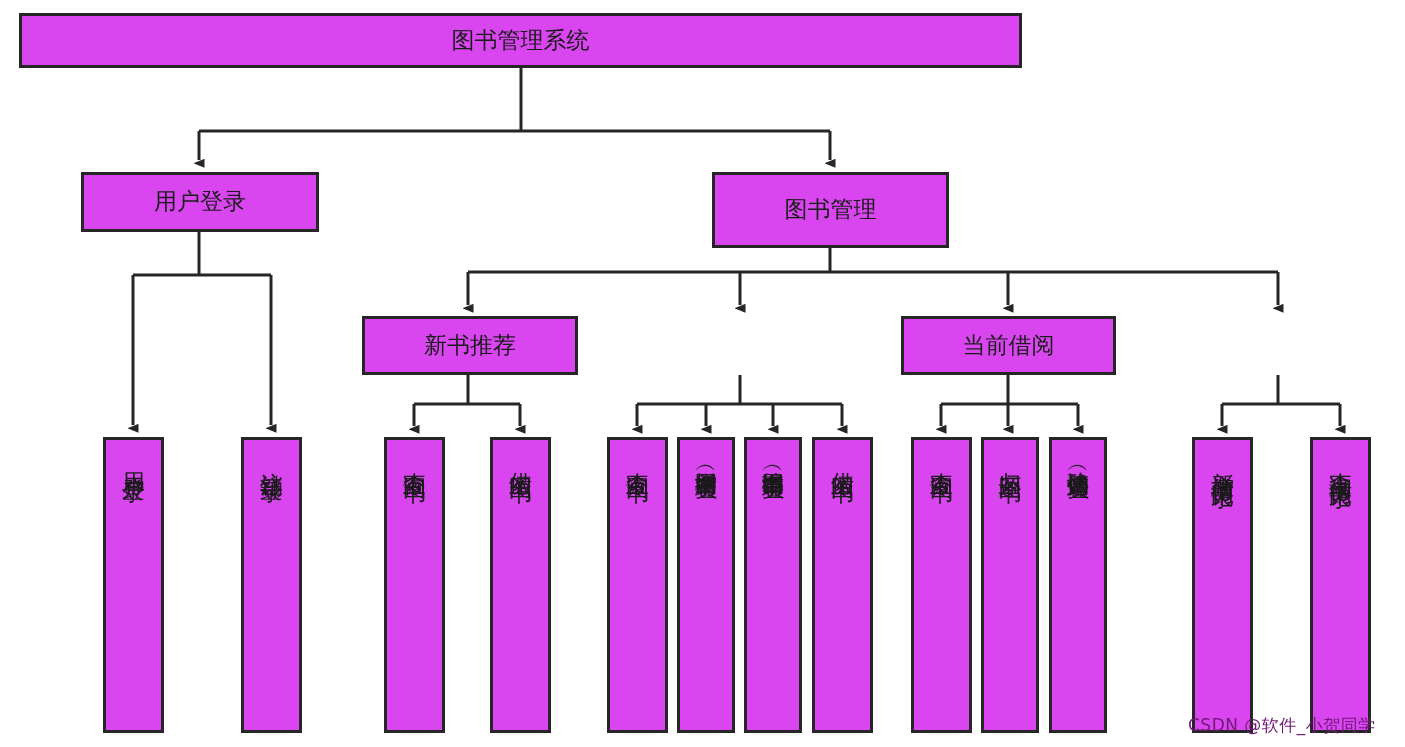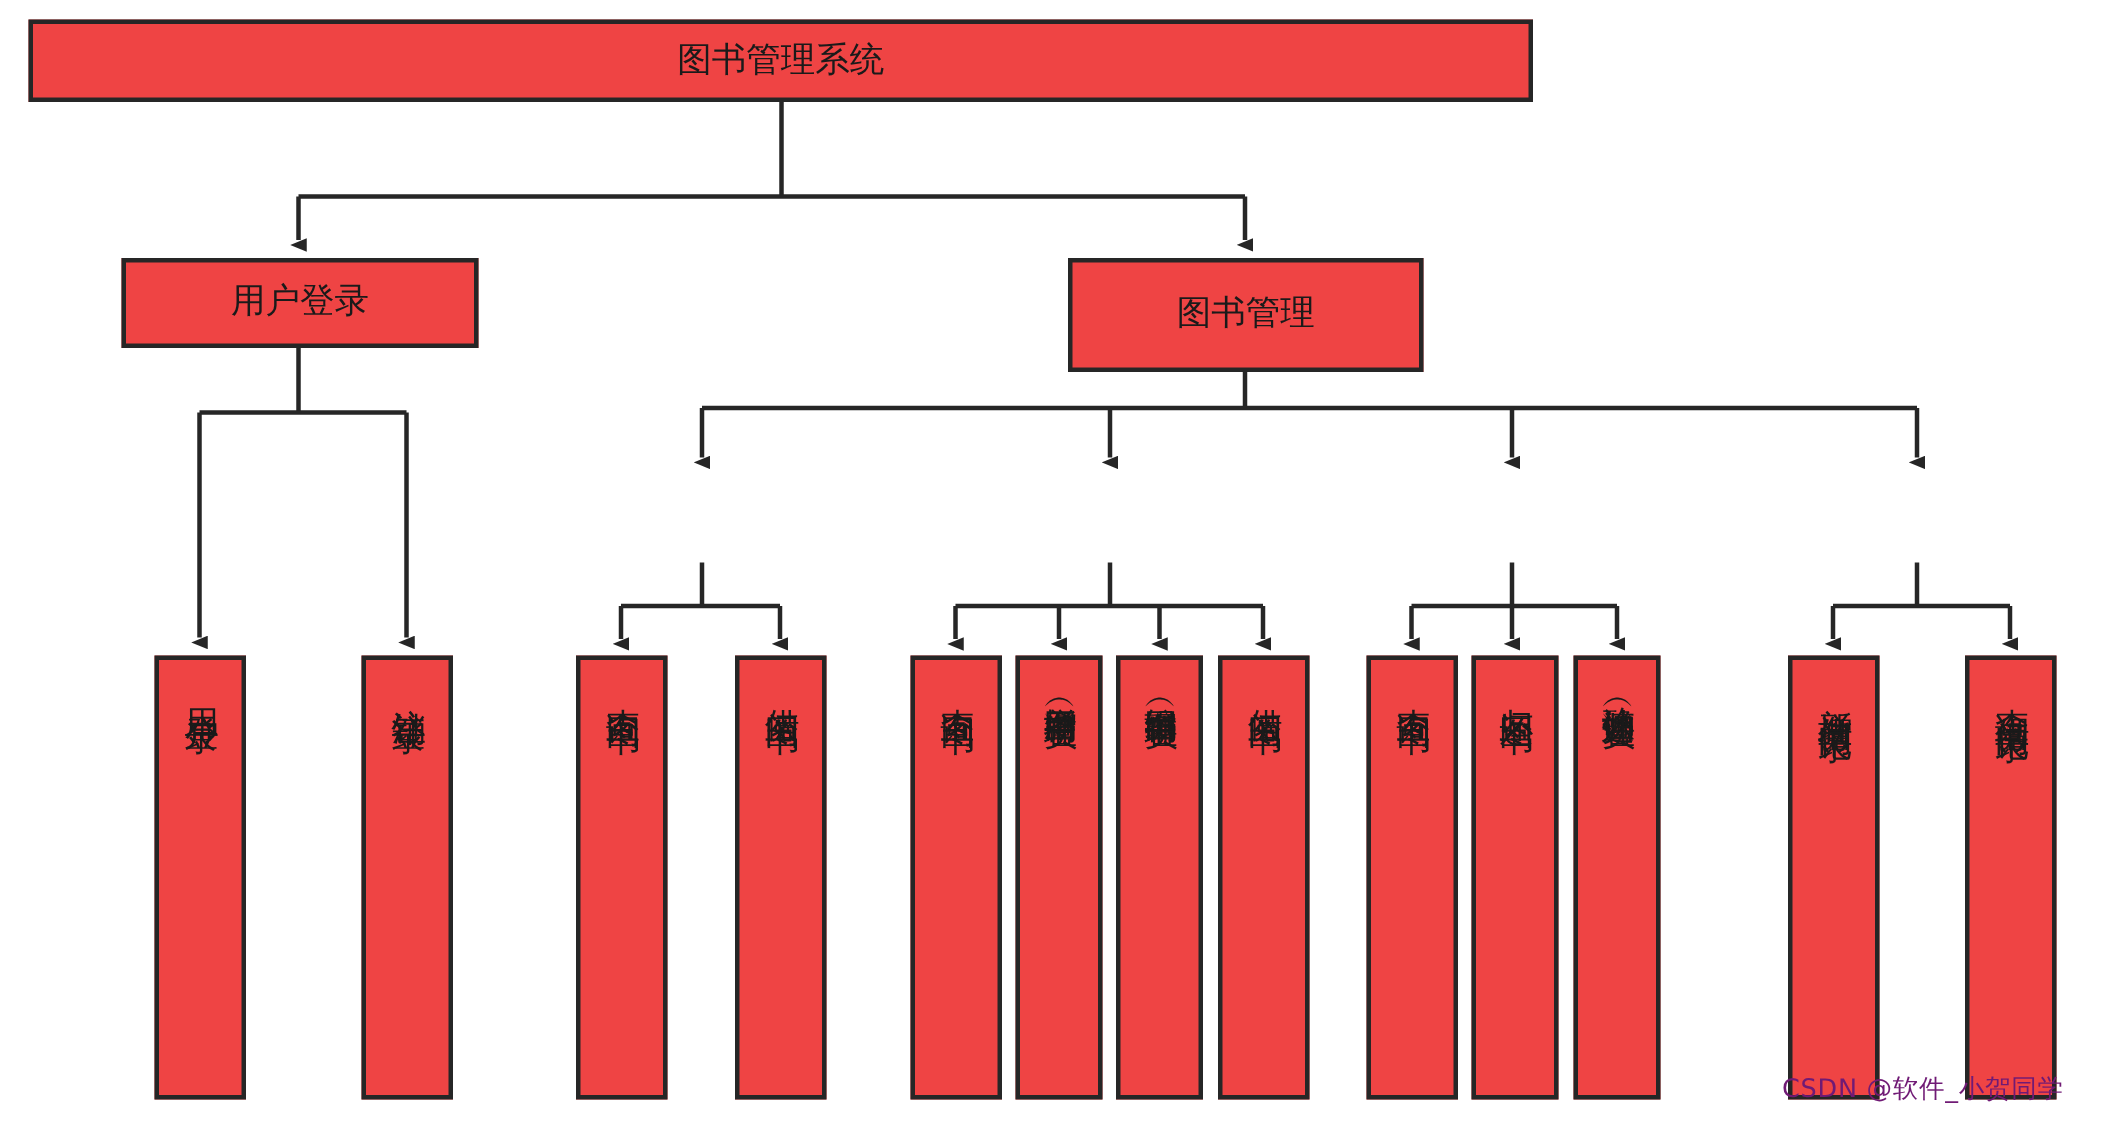--- a/index.html
+++ b/index.html
@@ -21,21 +21,21 @@
     position: absolute;
     left: 0;
     top: 0;
     width: 1405px;
     height: 747px;
     pointer-events: none;
   }
   .node {
     position: absolute;
     box-sizing: border-box;
-    background: #ef4444;
+    background: #d946ef;
     border: 3px solid #262626;
     display: flex;
     align-items: center;
     justify-content: center;
     color: #1a1a1a;
   }
   .node .lbl {
     display: block;
     text-align: center;
     line-height: 1.18;
@@ -132,20 +132,26 @@
     <span class="lbl">图书管理系统</span>
   </div>
 
   <div class="node horiz" style="left:81px; top:172px; width:238px; height:60px;">
     <span class="lbl">用户登录</span>
   </div>
   <div class="node horiz" style="left:712px; top:172px; width:237px; height:76px;">
     <span class="lbl">图书管理</span>
   </div>
 
+  <div class="node horiz" style="left:362px; top:316px; width:216px; height:59px;">
+    <span class="lbl">新书推荐</span>
+  </div>
+  <div class="node horiz" style="left:901px; top:316px; width:215px; height:59px;">
+    <span class="lbl">当前借阅</span>
+  </div>
 
   <div class="node vert" style="left:103px; top:437px; width:61px; height:296px;">
     <span class="lbl">用户登录</span>
   </div>
   <div class="node vert" style="left:241px; top:437px; width:61px; height:296px;">
     <span class="lbl">注销登录</span>
   </div>
 
   <div class="node vert" style="left:384px; top:437px; width:61px; height:296px;">
     <span class="lbl">查询图书</span>

